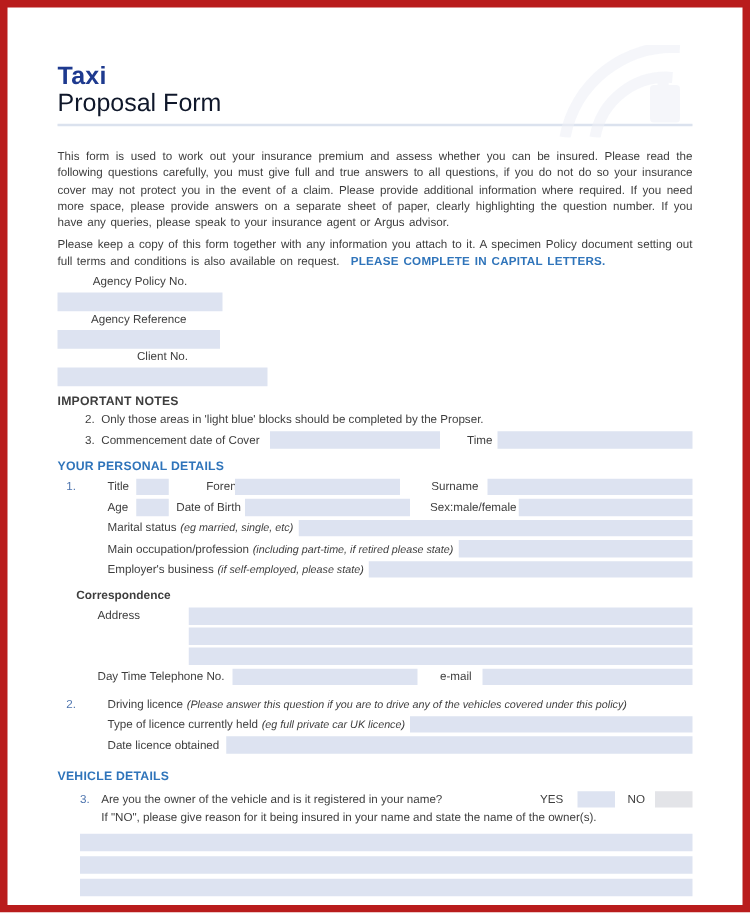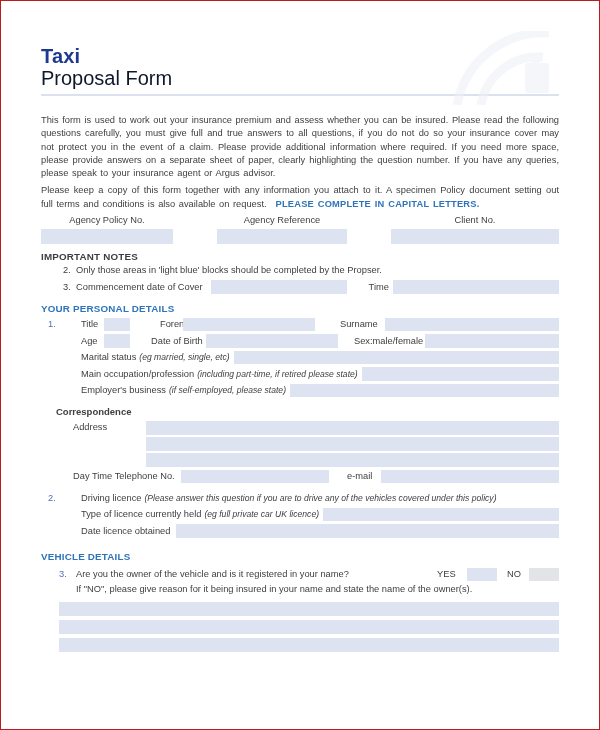--- a/index.html
+++ b/index.html
@@ -4,37 +4,37 @@
 <style>
   * { margin:0; padding:0; box-sizing:border-box; }
   html,body { background:#fff; }
   body {
     width:600px; height:730px;
     font-family:"Liberation Sans","DejaVu Sans",sans-serif;
     color:#3e3e3e;
   }
   .page {
     width:600px; height:730px;
-    border:1px solid #b91c1c;
+    border:6px solid #b91c1c;
     background:#fff;
     padding:0 40px;
     position:relative;
     overflow:hidden;
   }
   
   .header { margin-top:44px; padding-bottom:5px; border-bottom:2px solid #dbe2ee; position:relative; }
   .deco { position:absolute; right:-4px; top:-14px; opacity:.55; }
   .title    { font-size:20px; font-weight:bold; color:#1e3a8f; line-height:22px; letter-spacing:.2px; }
   .subtitle { font-size:20px; color:#0f172a; line-height:22px; }
   
   .intro { margin-top:18px; font-size:9.3px; line-height:13.3px; text-align:justify; word-spacing:1px; }
   .intro.p2 { margin-top:4px; }
   .cap { color:#2f74ba; font-weight:bold; margin-left:9px; letter-spacing:.2px; }
   
-  .ref-row { display:flex; justify-content:space-between; margin-top:3px; }
+  .ref-row { display:flex; justify-content:space-between; margin-top:3px;flex-direction:column; }
   .ref-col { display:flex; flex-direction:column; }
   .ref-label { text-align:center; font-size:9.3px; line-height:12px; margin-bottom:3px; }
   .box { background:#dde3f1; height:13.5px; }
   .box.gray { background:#e3e4e8; }
   .ref-col .box { height:15px; }
   
   .imp-heading { margin-top:7px; font-size:9.8px; font-weight:bold; letter-spacing:.2px; }
   .note { padding-left:22px; font-size:9.3px; line-height:13px; margin-top:2px; }
   .note .nnum { display:inline-block; width:13px; }
   .frow { display:flex; align-items:center; height:15.5px; font-size:9.3px; margin-top:1px; }
@@ -118,21 +118,21 @@
       <span class="lbl" style="width:23px">Title</span>
       <div class="box" style="width:26px"></div>
       <span class="lbl" style="margin-left:30px;width:23px">Forename</span>
       <div class="box" style="width:132px"></div>
       <span class="lbl" style="margin-left:25px;width:41px">Surname</span>
       <div class="box bf"></div>
     </div>
     <div class="frow pl40">
       <span class="lbl" style="width:23px">Age</span>
       <div class="box" style="width:26px"></div>
-      <span class="lbl" style="margin-left:21px;width:55px">Date of Birth</span>
+      <span class="lbl" style="margin-left:6px;width:55px">Date of Birth</span>
       <div class="box" style="width:132px"></div>
       <span class="lbl" style="margin-left:16px;width:67px">Sex:male/female</span>
       <div class="box bf"></div>
     </div>
     <div class="frow pl40">
       <span class="lbl">Marital status</span>
       <span class="hint">(eg married, single, etc)</span>
       <div class="box bf"></div>
     </div>
     <div class="frow pl40">

